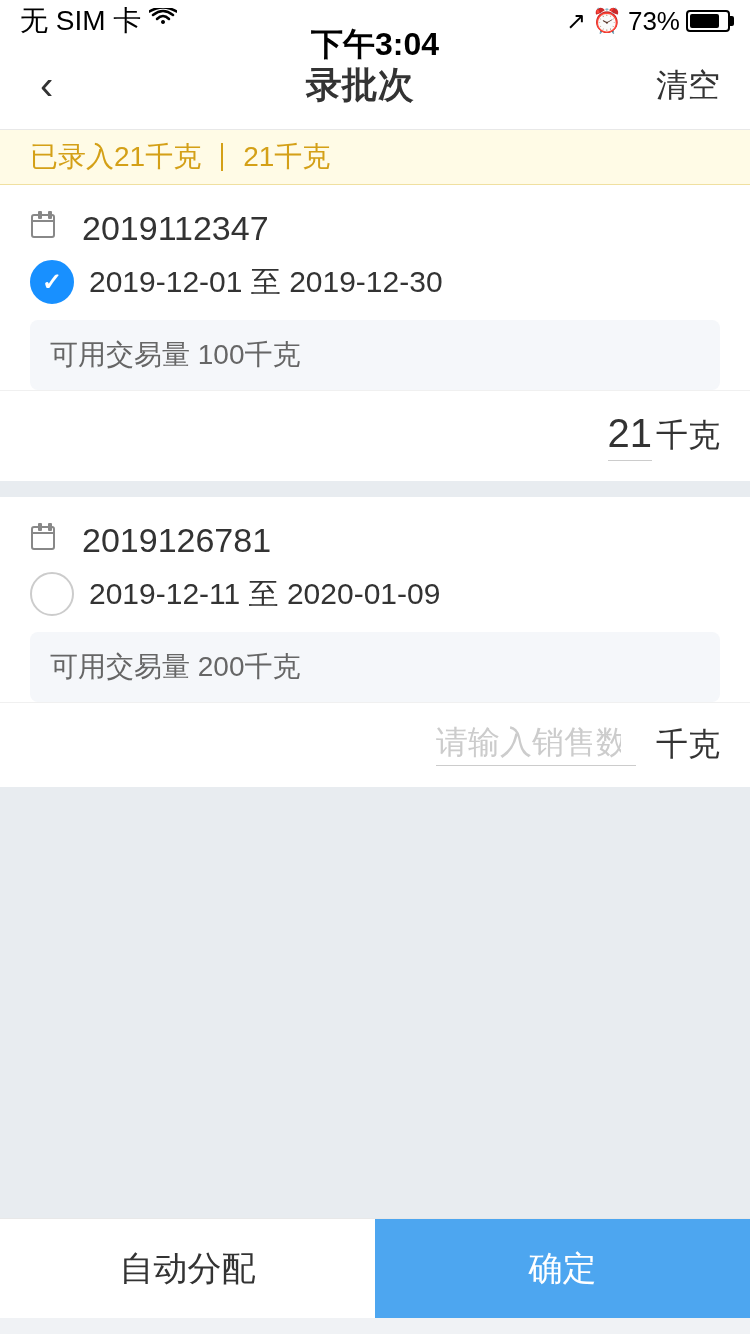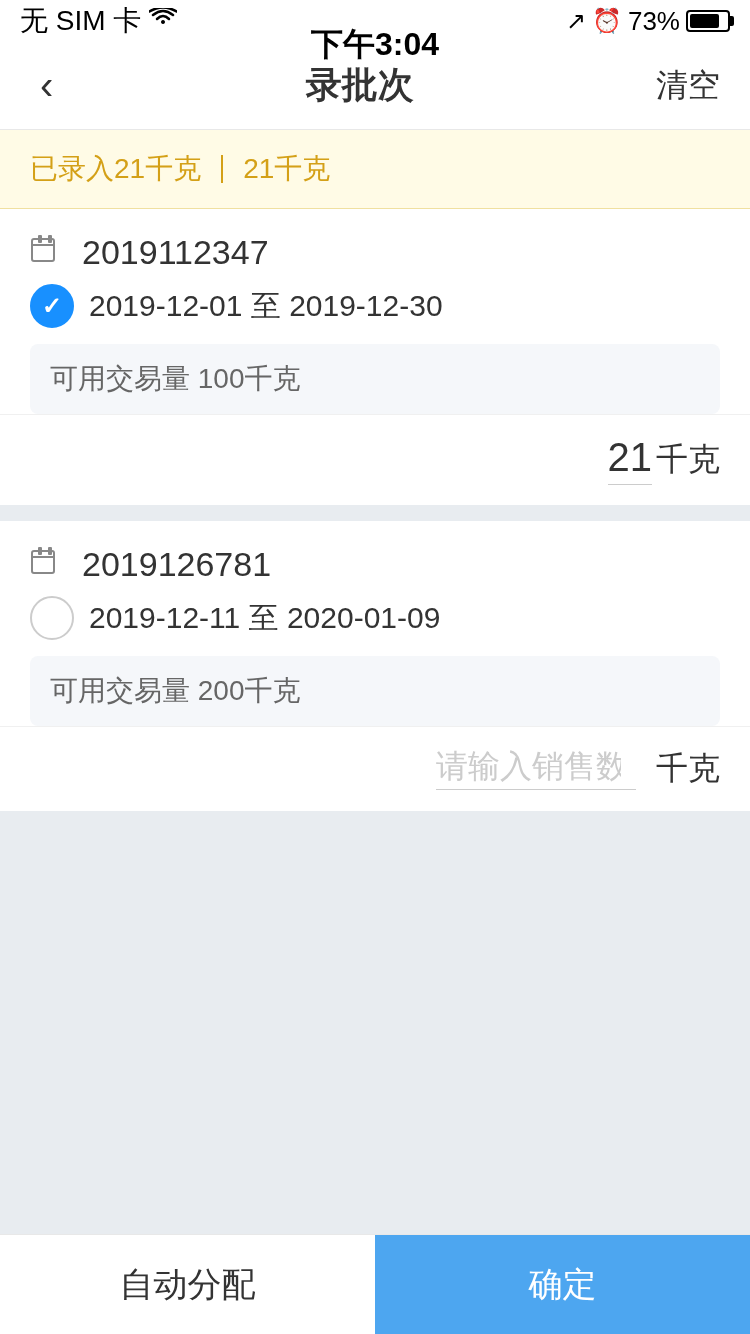--- a/index.html
+++ b/index.html
@@ -98,21 +98,21 @@
     .nav-clear {
       font-size: 32px;
       color: #333;
       cursor: pointer;
     }
 
     
     .info-banner {
       width: 750px;
       background: #fffbe6;
-      padding: 20px 30px;
+      padding: 8px 30px;
       display: flex;
       align-items: center;
       gap: 20px;
       border-bottom: 1px solid #f0e0a0;
     }
     .info-label {
       font-size: 28px;
       color: #d4a017;
     }
     .info-divider {
@@ -258,21 +258,21 @@
       background: #e8ecf0;
       flex: 1;
     }
 
     
     .bottom-bar {
       width: 750px;
       height: 100px;
       display: flex;
       position: fixed;
-      bottom: 0;
+      bottom: 16px;
       left: 0;
       background: #fff;
       border-top: 1px solid #e8e8e8;
     }
     .btn-auto {
       flex: 1;
       background: #fff;
       border: none;
       font-size: 34px;
       color: #333;

